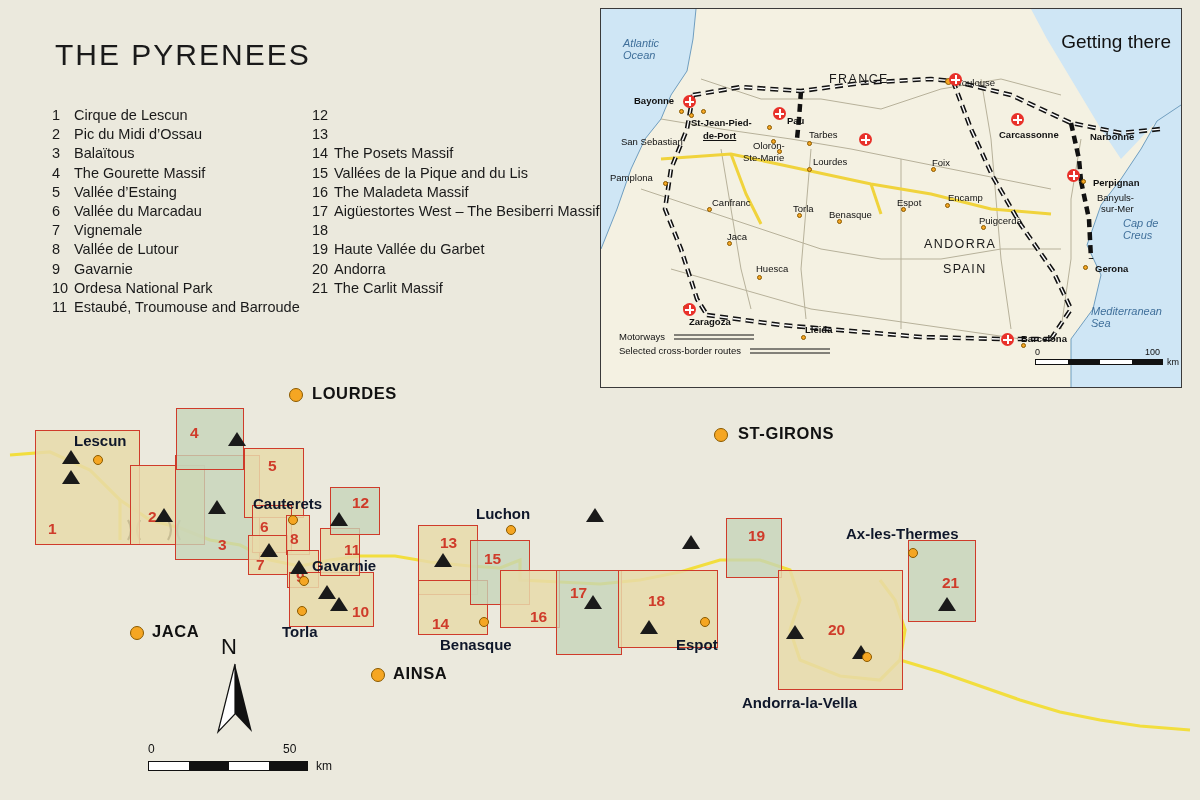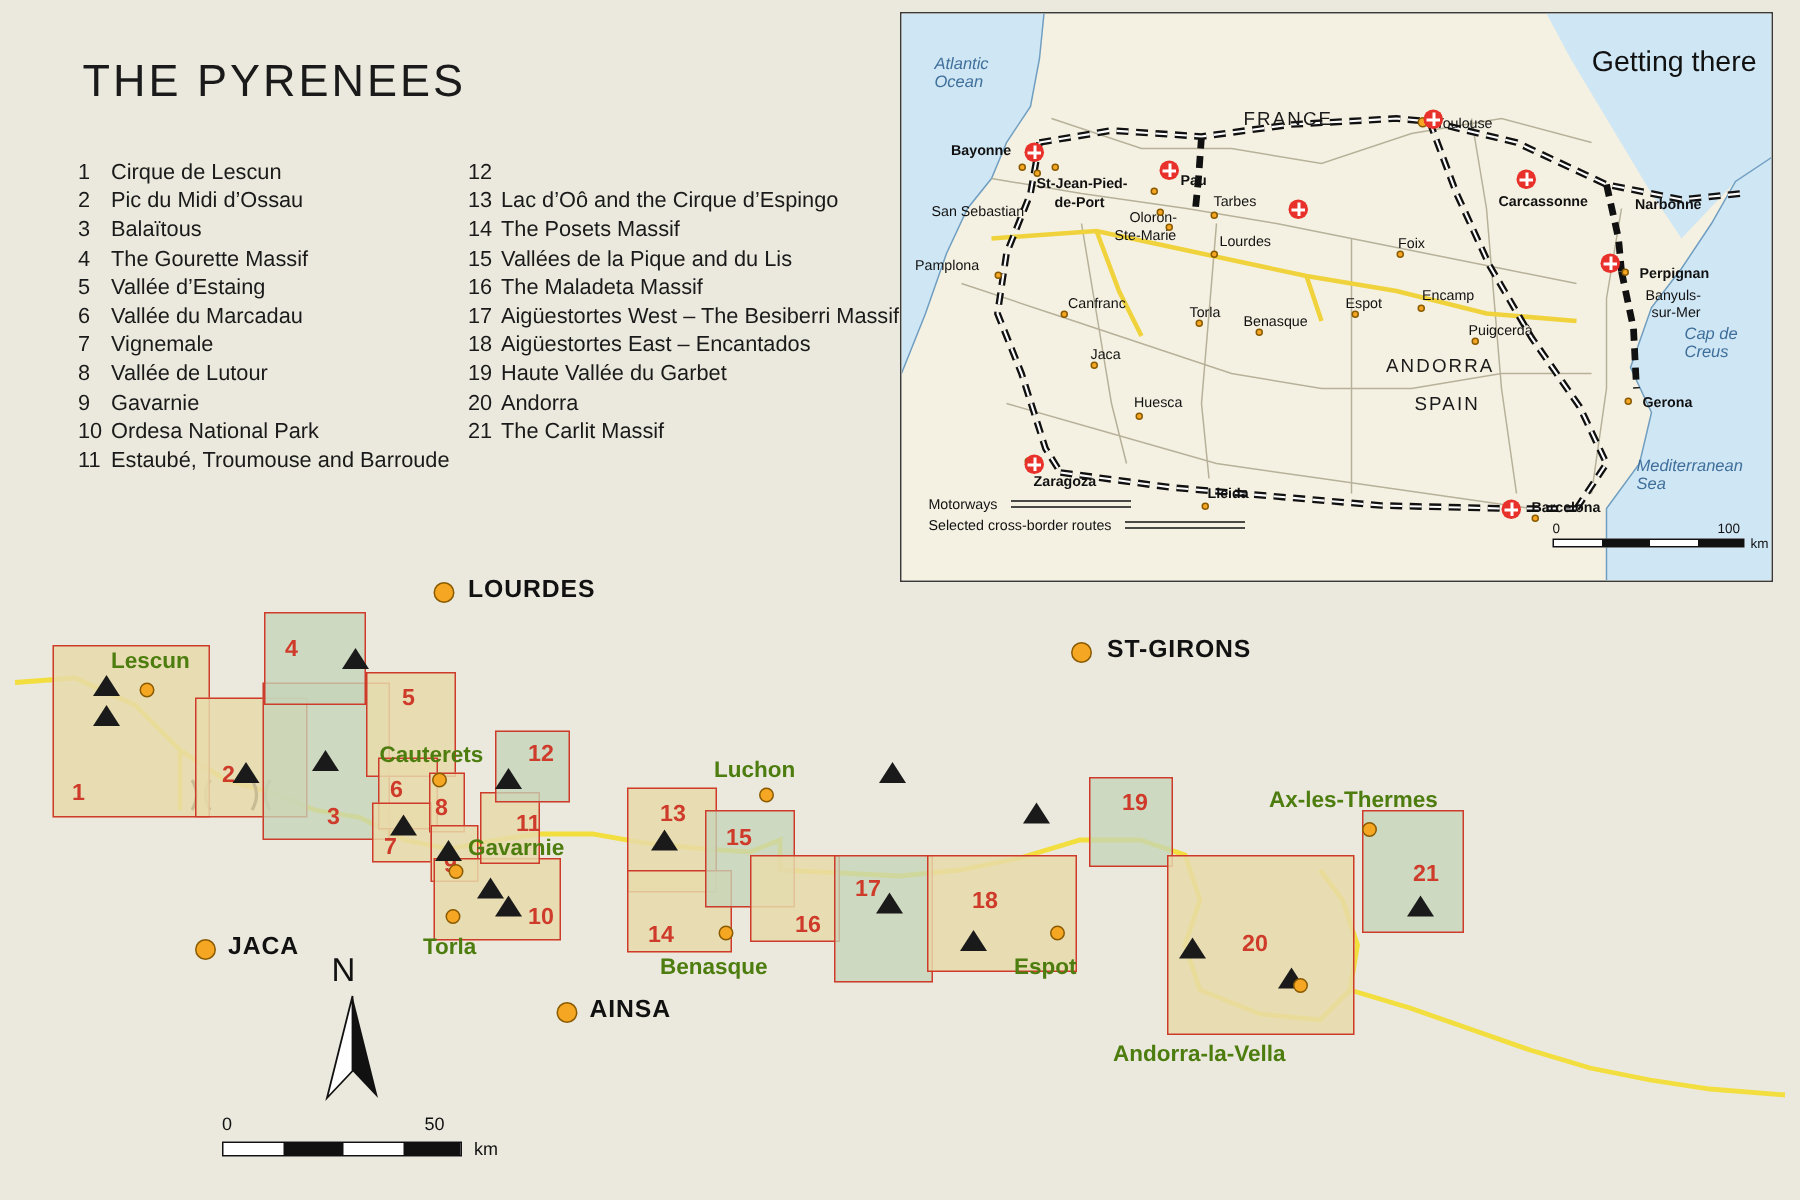--- a/index.html
+++ b/index.html
@@ -135,21 +135,21 @@
   .area-num {
     position: absolute;
     color: #cf3b2a;
     font-weight: bold;
     font-size: 15.5px;
   }
   .town {
     position: absolute;
     font-weight: bold;
     font-size: 15px;
-    color: #4d7c0f;
+    color: #0f172a;
     white-space: nowrap;
   }
   .big-city {
     position: absolute;
     font-weight: bold;
     font-size: 16.5px;
     letter-spacing: 0.6px;
     color: #111;
     white-space: nowrap;
   }
@@ -258,41 +258,39 @@
         <span class="legend-num">11</span>
         <span>Estaubé, Troumouse and Barroude</span>
       </div>
     </div>
   <div class="legend-col" id="legend-col-2">
       <div class="legend-item">
         <span class="legend-num">12</span>
       </div>
       <div class="legend-item">
         <span class="legend-num">13</span>
-        <span>Lac d’Oô and the Cirque d’Espingo</span>
       </div>
       <div class="legend-item">
         <span class="legend-num">14</span>
         <span>The Posets Massif</span>
       </div>
       <div class="legend-item">
         <span class="legend-num">15</span>
         <span>Vallées de la Pique and du Lis</span>
       </div>
       <div class="legend-item">
         <span class="legend-num">16</span>
         <span>The Maladeta Massif</span>
       </div>
       <div class="legend-item">
         <span class="legend-num">17</span>
         <span>Aigüestortes West – The Besiberri Massif</span>
       </div>
       <div class="legend-item">
         <span class="legend-num">18</span>
-        <span>Aigüestortes East – Encantados</span>
       </div>
       <div class="legend-item">
         <span class="legend-num">19</span>
         <span>Haute Vallée du Garbet</span>
       </div>
       <div class="legend-item">
         <span class="legend-num">20</span>
         <span>Andorra</span>
       </div>
       <div class="legend-item">
@@ -364,21 +362,21 @@
           <div>Creus</div>
         </div>
         <div class="country-label" style="left: 228px; top: 63px;">FRANCE</div>
         <div class="country-label" style="left: 342px; top: 253px;">SPAIN</div>
         <div class="country-label" style="left: 323px; top: 228px;">ANDORRA</div>
         <div class="city" style="left: 356px; top: 68px;">Toulouse</div>
         <div class="dot-orange" style="left: 344px; top: 69px;"></div>
         <div class="city bold" style="left: 33px; top: 86px;">Bayonne</div>
         <div class="city" style="left: 20px; top: 127px;">San Sebastian</div>
         <div class="city bold" style="left: 90px; top: 108px;">St-Jean-Pied-</div>
-        <div class="city bold" style="left: 102px; top: 121px;">de-Port</div>
+        <div class="city bold" style="left: 102px; top: 121px; text-decoration: underline;">de-Port</div>
         <div class="city bold" style="left: 186px; top: 106px;">Pau</div>
         <div class="city" style="left: 152px; top: 131px;">Oloron-</div>
         <div class="city" style="left: 142px; top: 143px;">Ste-Marie</div>
         <div class="city" style="left: 208px; top: 120px;">Tarbes</div>
         <div class="city" style="left: 212px; top: 147px;">Lourdes</div>
         <div class="city" style="left: 9px; top: 163px;">Pamplona</div>
         <div class="city" style="left: 111px; top: 188px;">Canfranc</div>
         <div class="city" style="left: 192px; top: 194px;">Torla</div>
         <div class="city" style="left: 228px; top: 200px;">Benasque</div>
         <div class="city" style="left: 331px; top: 148px;">Foix</div>

